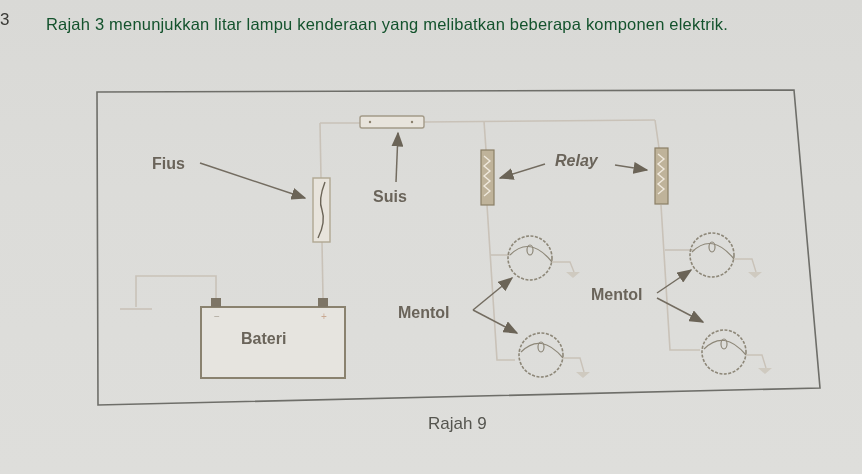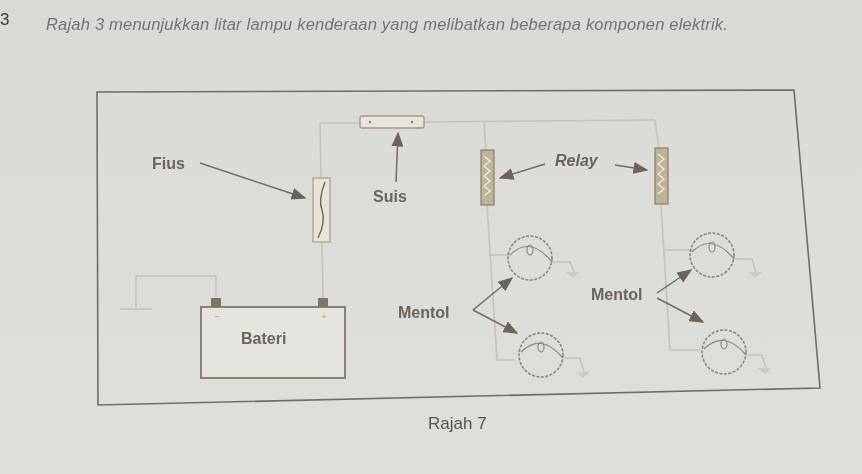--- a/index.html
+++ b/index.html
@@ -6,21 +6,21 @@
   body {
     width:862px; height:474px; overflow:hidden;
     background: linear-gradient(180deg, #d9d9d6 0%, #dcdcd9 40%, #dededb 100%);
     font-family: "Liberation Sans", sans-serif;
     color:#4a4a46;
     position:relative;
   }
   .qnum { position:absolute; left:0; top:10px; font-size:17px; color:#3a3a36; }
   .question {
     position:absolute; left:46px; top:9px; width:800px;
-    font-size:16.5px; line-height:30px; color:#737373; letter-spacing:0.2px;font-style:italic;
+    font-size:16.5px; line-height:30px; color:#14532d; letter-spacing:0.2px;
   }
   .figure { position:absolute; left:0; top:0; width:862px; height:474px; }
   .caption { position:absolute; left:428px; top:414px; font-size:17px; color:#55554f; }
   svg text { font-family: "Liberation Sans", sans-serif; }
 </style>
 </head>
 <body>
 
 <div class="qnum">3</div>
 <div class="question">Rajah 3 menunjukkan litar lampu kenderaan yang melibatkan beberapa komponen elektrik.</div>
@@ -122,13 +122,13 @@
 
   <text x="398" y="318" font-size="16" font-weight="bold" fill="#6a645a">Mentol</text>
   <line x1="473" y1="310" x2="512" y2="278" stroke="#736c60" stroke-width="1.5" marker-end="url(#ah)"></line>
   <line x1="473" y1="310" x2="517" y2="333" stroke="#736c60" stroke-width="1.5" marker-end="url(#ah)"></line>
 
   <text x="591" y="300" font-size="16" font-weight="bold" fill="#6a645a">Mentol</text>
   <line x1="657" y1="293" x2="691" y2="270" stroke="#736c60" stroke-width="1.5" marker-end="url(#ah)"></line>
   <line x1="657" y1="298" x2="703" y2="322" stroke="#736c60" stroke-width="1.5" marker-end="url(#ah)"></line>
 </svg>
 
-<div class="caption">Rajah 7</div>
+<div class="caption">Rajah 9</div>
 
 </body></html>

